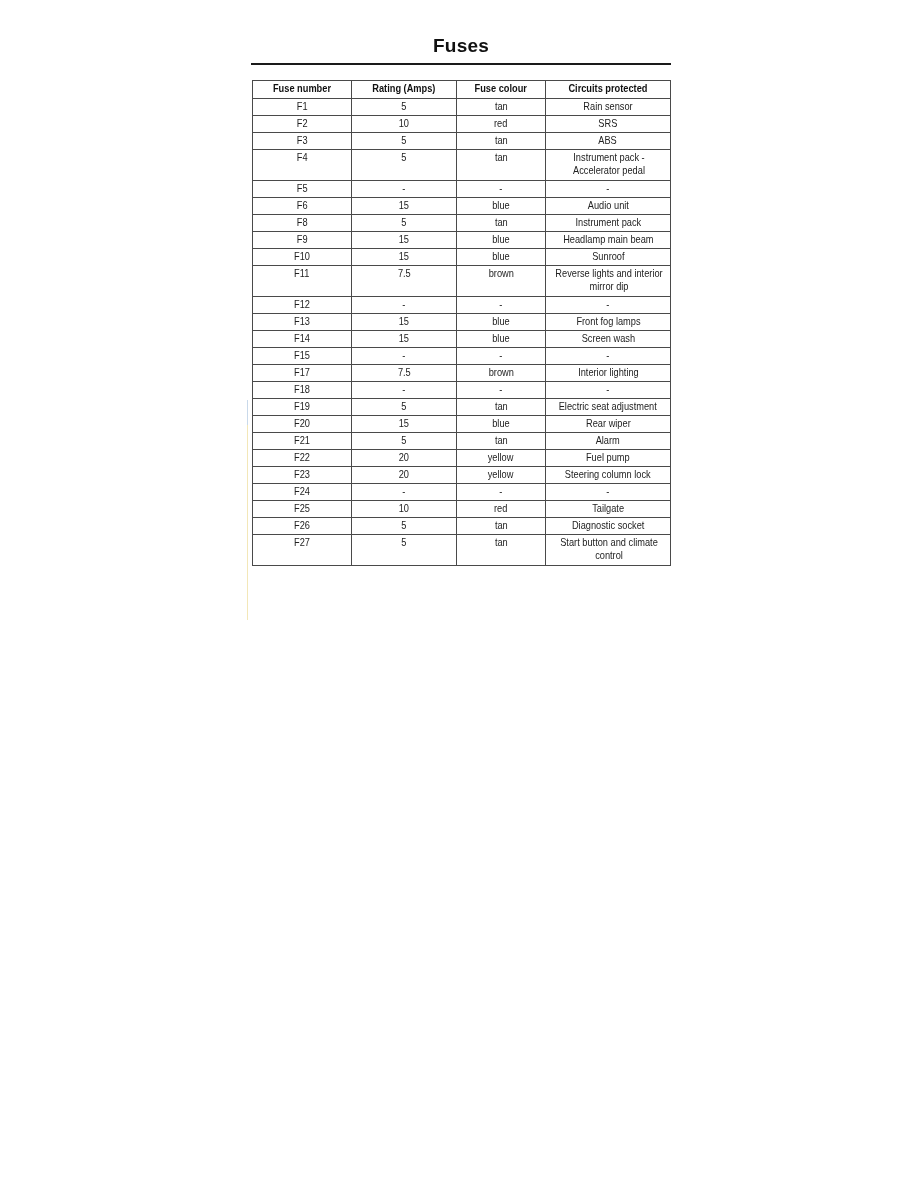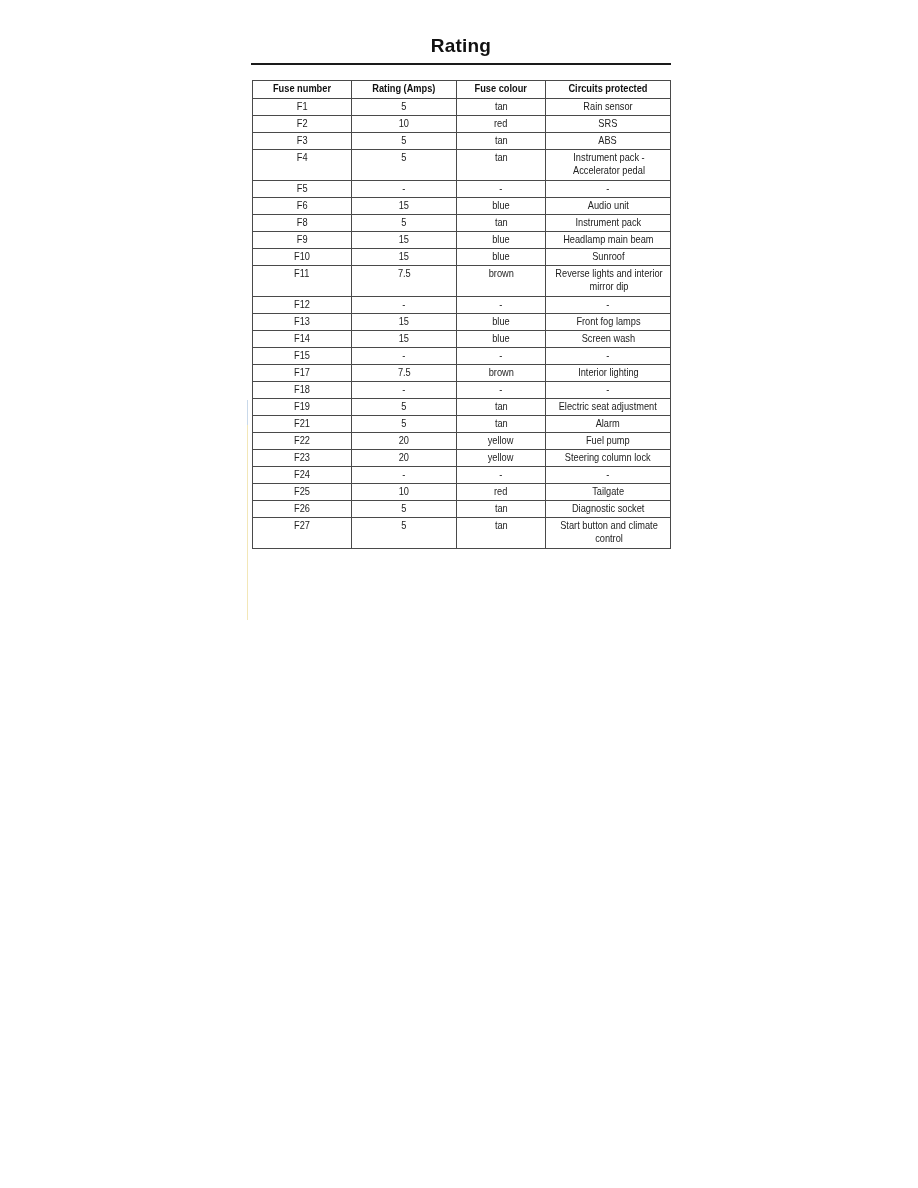--- a/index.html
+++ b/index.html
@@ -101,21 +101,21 @@
       margin-left: -8px;
       white-space: normal;
     }
   </style>
 </head>
 <body>
 
 <div class="margin-line"></div>
 <div class="margin-line-blue"></div>
 
-<div class="page-title">Rating</div>
+<div class="page-title">Fuses</div>
 <div class="title-rule"></div>
 
 <table class="fuse-table">
   <colgroup>
     <col class="c1">
       <col class="c2">
       <col class="c3">
       <col class="c4">
   </colgroup>
   <thead>
@@ -223,20 +223,26 @@
         <td><span class="cond">-</span></td>
         <td><span class="cond">-</span></td>
       </tr>
       <tr>
         <td><span class="cond">F19</span></td>
         <td><span class="cond">5</span></td>
         <td><span class="cond">tan</span></td>
         <td><span class="cond">Electric seat adjustment</span></td>
       </tr>
       <tr>
+        <td><span class="cond">F20</span></td>
+        <td><span class="cond">15</span></td>
+        <td><span class="cond">blue</span></td>
+        <td><span class="cond">Rear wiper</span></td>
+      </tr>
+      <tr>
         <td><span class="cond">F21</span></td>
         <td><span class="cond">5</span></td>
         <td><span class="cond">tan</span></td>
         <td><span class="cond">Alarm</span></td>
       </tr>
       <tr>
         <td><span class="cond">F22</span></td>
         <td><span class="cond">20</span></td>
         <td><span class="cond">yellow</span></td>
         <td><span class="cond">Fuel pump</span></td>

